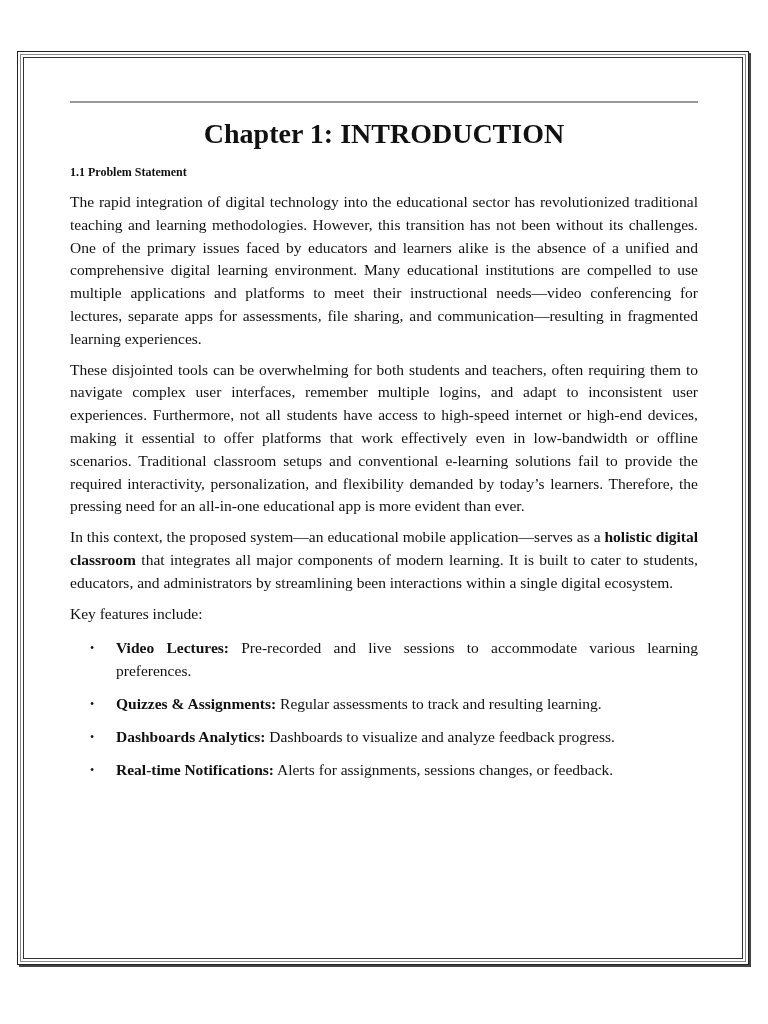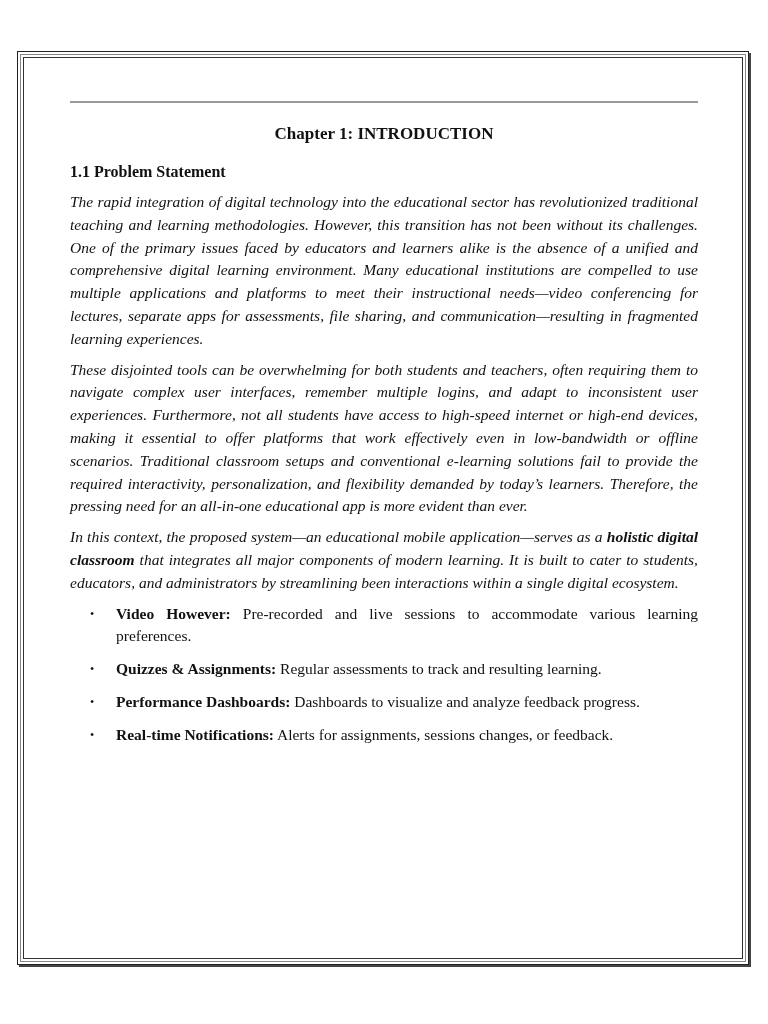--- a/index.html
+++ b/index.html
@@ -7,23 +7,23 @@
          font-family:"Liberation Serif", "DejaVu Serif", serif; color:#111; }
   .frame-outer { position:absolute; left:17px; top:51px; width:730px; height:912px;
                  border:1px solid #222; box-shadow: 2px 2px 0 #444; }
   .frame-mid { position:absolute; left:2px; top:2px; right:2px; bottom:2px;
                border:1px solid #888; }
   .frame-inner { position:absolute; left:2px; top:2px; right:2px; bottom:2px;
                  border:1px solid #333; }
   .top-rule { position:absolute; left:70px; top:101px; width:628px; height:0;
               border-top:2px solid #999; }
   .content { position:absolute; left:70px; top:117px; width:628px; }
-  h1 { font-size:17px; font-weight:bold; text-align:center; margin:0 0 10px 0; line-height:34px; }
-  h2 { font-size:16px; font-weight:bold; margin:0 0 8px 0; line-height:22px; }
-  p { font-size:15.5px; line-height:22.8px; margin:0 0 8px 0; text-align:justify;font-style:italic; }
+  h1 { font-size:28px; font-weight:bold; text-align:center; margin:0 0 10px 0; line-height:34px; }
+  h2 { font-size:12px; font-weight:bold; margin:0 0 8px 0; line-height:22px; }
+  p { font-size:15.5px; line-height:22.8px; margin:0 0 8px 0; text-align:justify; }
   ul { list-style:none; margin:0; padding:0; }
   li { position:relative; padding-left:46px; font-size:15.5px; line-height:22.8px;
        text-align:justify; margin-bottom:10px; }
   li .bullet { position:absolute; left:20px; top:0; font-size:12px; }
   b { font-weight:bold; }
 </style>
 </head>
 <body>
 
 <div class="frame-outer">
@@ -35,20 +35,21 @@
 <div class="top-rule"></div>
 
 <div class="content">
   <h1>Chapter 1: INTRODUCTION</h1>
 
   <h2>1.1 Problem Statement</h2>
   <p>The rapid integration of digital technology into the educational sector has revolutionized traditional teaching and learning methodologies. However, this transition has not been without its challenges. One of the primary issues faced by educators and learners alike is the absence of a unified and comprehensive digital learning environment. Many educational institutions are compelled to use multiple applications and platforms to meet their instructional needs—video conferencing for lectures, separate apps for assessments, file sharing, and communication—resulting in fragmented learning experiences.</p>
   <p>These disjointed tools can be overwhelming for both students and teachers, often requiring them to navigate complex user interfaces, remember multiple logins, and adapt to inconsistent user experiences. Furthermore, not all students have access to high-speed internet or high-end devices, making it essential to offer platforms that work effectively even in low-bandwidth or offline scenarios. Traditional classroom setups and conventional e-learning solutions fail to provide the required interactivity, personalization, and flexibility demanded by today’s learners. Therefore, the pressing need for an all-in-one educational app is more evident than ever.</p>
 
   <p><span>In this context, the proposed system—an educational mobile application—serves as a </span><b>holistic digital classroom</b><span> that integrates all major components of modern learning. It is built to cater to students, educators, and administrators by streamlining been interactions within a single digital ecosystem.</span></p>
+  <p style="margin-bottom:12px;">Key features include:</p>
 
   <ul>
-    <li><span class="bullet">•</span><b>Video However:</b><span> Pre-recorded and live sessions to accommodate various learning preferences.</span></li>
+    <li><span class="bullet">•</span><b>Video Lectures:</b><span> Pre-recorded and live sessions to accommodate various learning preferences.</span></li>
     <li><span class="bullet">•</span><b>Quizzes &amp; Assignments:</b><span> Regular assessments to track and resulting learning.</span></li>
-    <li><span class="bullet">•</span><b>Performance Dashboards:</b><span> Dashboards to visualize and analyze feedback progress.</span></li>
+    <li><span class="bullet">•</span><b>Dashboards Analytics:</b><span> Dashboards to visualize and analyze feedback progress.</span></li>
     <li><span class="bullet">•</span><b>Real-time Notifications:</b><span> Alerts for assignments, sessions changes, or feedback.</span></li>
   </ul>
 </div>
 
 </body></html>

